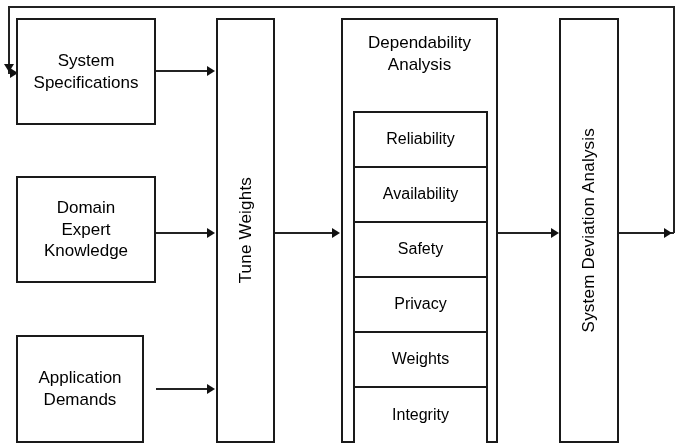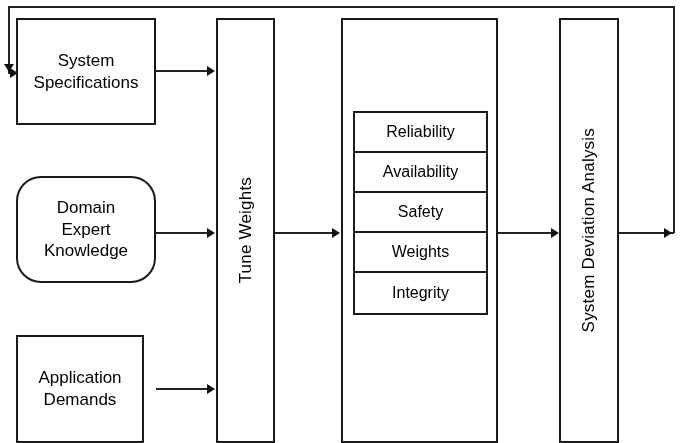--- a/index.html
+++ b/index.html
@@ -31,21 +31,21 @@
     color: #000000;
     line-height: 1.28;
   }
 
   
   .input-box {
     font-size: 17px;
     padding: 2px 6px;
   }
   #box-system-specifications { left: 16px;  top: 18px;  width: 140px; height: 107px; }
-  #box-domain-expert         { left: 16px;  top: 176px; width: 140px; height: 107px; border-radius: 25px; }
+  #box-domain-expert         { left: 16px;  top: 176px; width: 140px; height: 107px; }
   #box-application-demands   { left: 16px;  top: 335px; width: 128px; height: 108px; }
 
   .input-box .label {
     white-space: pre-line;
   }
 
   
   #box-tune-weights {
     left: 216px; top: 18px; width: 59px; height: 425px;
   }
@@ -78,21 +78,21 @@
     position: absolute;
     left: 10px;
     top: 91px;
     width: 135px;
     box-sizing: border-box;
     border: 2px solid #1a1a1a;
     background: #fff;
   }
   .attr-row {
     box-sizing: border-box;
-    height: 40px;
+    height: 55px;
     border-bottom: 2px solid #1a1a1a;
     display: flex;
     align-items: center;
     justify-content: center;
     font-size: 16px;
     color: #000;
   }
   .attr-row:last-child { border-bottom: none; border-radius: 14px; }
 
   
@@ -161,29 +161,34 @@
   <div class="arrow-right" style="left:207px; top:384px;"></div>
 
   <div class="box" id="box-tune-weights">
     <span class="vertical-label">Tune Weights</span>
   </div>
 
   <div class="hline" style="left:275px; top:232px; width:58px;"></div>
   <div class="arrow-right" style="left:332px; top:228px;"></div>
 
   <div class="box" id="box-dependability">
+    <div id="dependability-title">Dependability
+Analysis</div>
     <div id="dependability-attributes">
       <div class="attr-row">
         <span>Reliability</span>
       </div>
       <div class="attr-row">
         <span>Availability</span>
       </div>
       <div class="attr-row">
         <span>Safety</span>
+      </div>
+      <div class="attr-row">
+        <span>Privacy</span>
       </div>
       <div class="attr-row">
         <span>Weights</span>
       </div>
       <div class="attr-row">
         <span>Integrity</span>
       </div>
     </div>
   </div>
 

